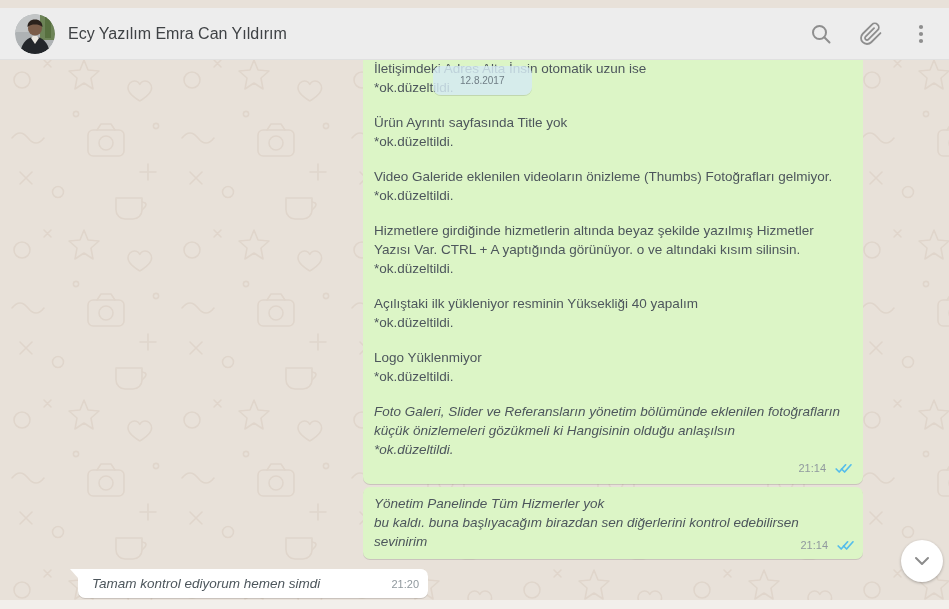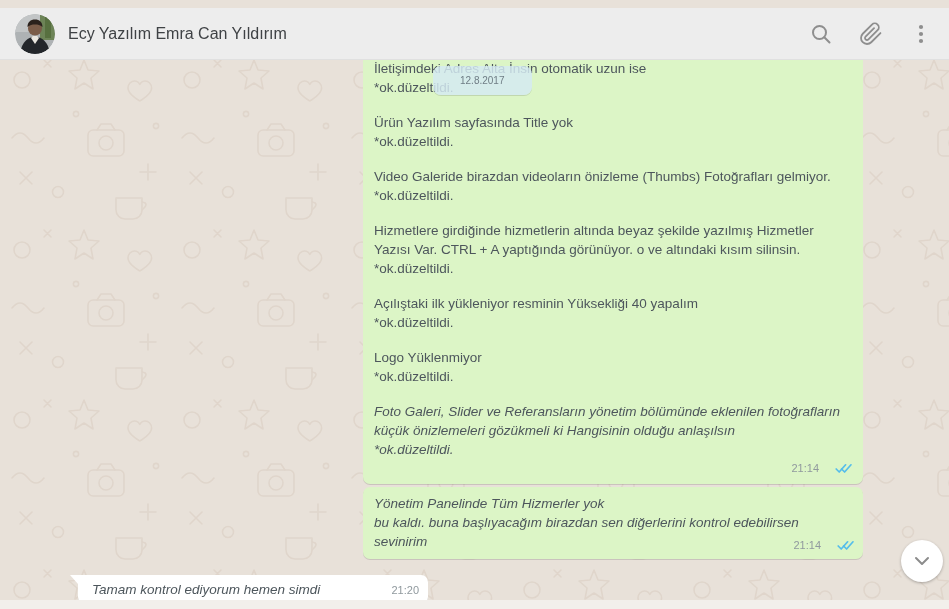--- a/index.html
+++ b/index.html
@@ -32,23 +32,23 @@
     box-shadow:0 1px 0.5px rgba(0,0,0,0.13);
     font-size:13.5px; line-height:19px; color:#4d565c;
   }
   .bubble p { white-space:pre-line; margin:0 0 16px 0; }
   .bubble p:last-of-type { margin-bottom:0;font-style:italic; }
 
   .bubble.out { background:#dcf5c6; align-self:flex-end; width:500px; margin-right:86px; padding:7px 11px 8px 11px; }
   .bubble.in  { background:#ffffff; align-self:flex-start; width:350px; margin-left:78px; padding:5px 11px 5px 14px; border-top-left-radius:0; }
 
   .bubble-1 { margin-bottom:3px; border-top-left-radius:0; border-top-right-radius:0; }
-  .bubble-2 { margin-bottom:16px; }
-
-  .meta { display:flex; align-items:center; gap:16px; font-size:11px; color:#90999e; }
+  .bubble-2 { margin-bottom:10px; }
+
+  .meta { display:flex; align-items:center; gap:9px; font-size:11px; color:#90999e; }
   .meta-block { justify-content:flex-end; height:15px; margin-top:2px; }
   .meta-abs { position:absolute; right:9px; bottom:4px; }
   .tick svg { display:block; }
 
   .tail-in {
     position:absolute; left:-8px; top:0; width:8px; height:10px;
   }
 
   
   .date-chip {
@@ -147,23 +147,23 @@
       </defs>
       <rect width="100%" height="100%" fill="#e8e1d9"></rect>
       <rect width="100%" height="100%" fill="url(#doodle)"></rect>
     </svg>
 
     <div class="messages">
 
       <div class="bubble out bubble-1">
         <p>İletişimdeki Adres Alta İnsin otomatik uzun ise
 *ok.düzeltildi.</p>
-        <p>Ürün Yazılım sayfasında Title yok
-*ok.düzeltildi.</p>
-        <p>Video Galeride birazdan videoların önizleme (Thumbs) Fotoğrafları gelmiyor.
+        <p>Ürün Ayrıntı sayfasında Title yok
+*ok.düzeltildi.</p>
+        <p>Video Galeride eklenilen videoların önizleme (Thumbs) Fotoğrafları gelmiyor.
 *ok.düzeltildi.</p>
         <p>Hizmetlere girdiğinde hizmetlerin altında beyaz şekilde yazılmış Hizmetler Yazısı Var. CTRL + A yaptığında görünüyor. o ve altındaki kısım silinsin.
 *ok.düzeltildi.</p>
         <p>Açılıştaki ilk yükleniyor resminin Yüksekliği 40 yapalım
 *ok.düzeltildi.</p>
         <p>Logo Yüklenmiyor
 *ok.düzeltildi.</p>
         <p>Foto Galeri, Slider ve Referansların yönetim bölümünde eklenilen fotoğrafların küçük önizlemeleri gözükmeli ki Hangisinin olduğu anlaşılsın
 *ok.düzeltildi.</p>
         <div class="meta meta-block">

